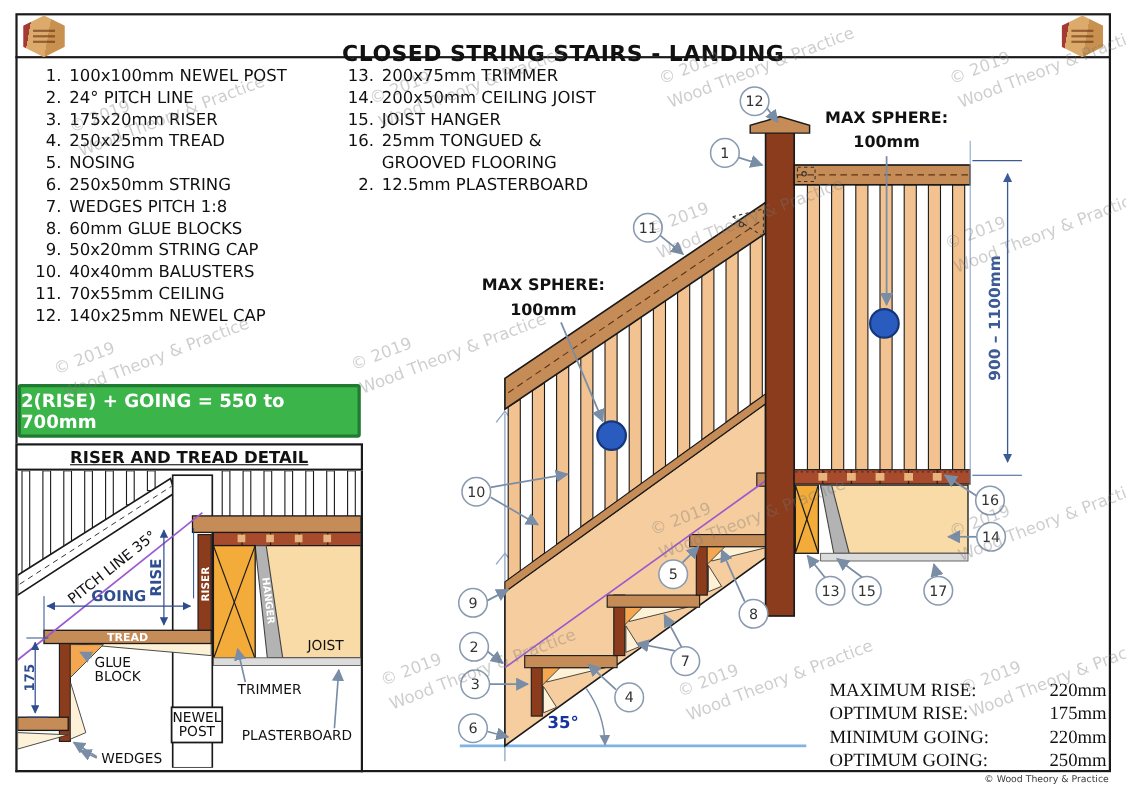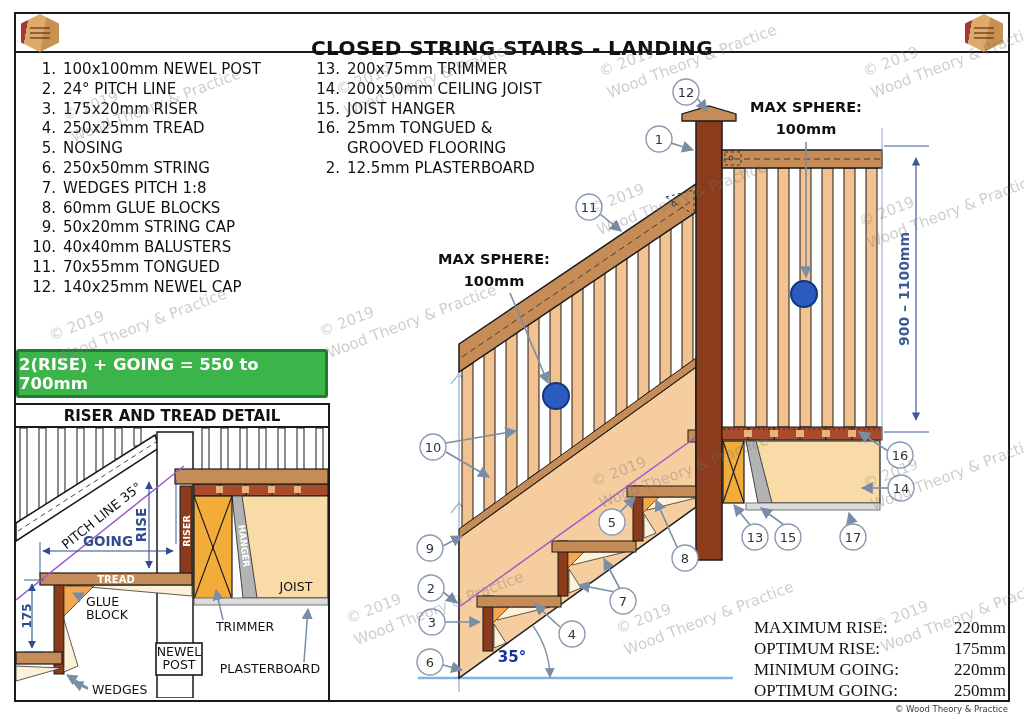--- a/index.html
+++ b/index.html
@@ -19,21 +19,21 @@
   .logo-left{left:21px;} .logo-right{left:965px;}
   .legend{position:absolute;top:60px;font-size:15px;line-height:19.8px;z-index:6;}
   .legend-c1{left:18px;} .legend-c2{left:302px;}
   .leg-row{display:flex;white-space:nowrap;}
   .leg-num{width:38px;text-align:right;padding-right:7px;flex:none;}
   .banner{position:absolute;left:16px;top:349px;width:312px;height:49px;box-sizing:border-box;
           background:#3bb54a;border:3px solid #217a31;border-radius:3px;color:#fff;
           font-size:16.5px;font-weight:700;display:flex;align-items:center;justify-content:center;z-index:6;}
   .detail-header{position:absolute;left:14px;top:403px;width:316px;height:25px;box-sizing:border-box;
           border:2px solid #1a1a1a;background:#fff;display:flex;align-items:center;justify-content:center;
-          font-size:15px;font-weight:700;z-index:6;}
+          font-size:15px;font-weight:700;z-index:6;text-decoration:underline;}
   .detail-body{position:absolute;left:14px;top:428px;width:316px;height:274px;box-sizing:border-box;
           border:2px solid #1a1a1a;border-top:none;background:#fff;z-index:6;}
   .detail-body svg{position:absolute;left:0;top:0;}
   .stats{position:absolute;left:754px;top:617px;width:252px;font-size:17px;z-index:6;font-family:Liberation Serif, serif;}
   .stats-row{display:flex;justify-content:space-between;line-height:21px;white-space:nowrap;}
   .credit{position:absolute;right:16px;top:704px;font-size:8.5px;color:#3a3a3a;z-index:6;margin-left:32px;}
   .wm{position:absolute;color:rgba(120,120,120,.36);font-size:15px;line-height:1.55;
       transform:rotate(-21deg);white-space:nowrap;z-index:30;pointer-events:none;}
   svg.main{position:absolute;left:0;top:0;z-index:5;}
   svg text{font-family:"DejaVu Sans",sans-serif;}
@@ -98,21 +98,21 @@
     <div class="leg-row">
         <span class="leg-num">9.</span>
         <span>50x20mm STRING CAP</span>
       </div>
     <div class="leg-row">
         <span class="leg-num">10.</span>
         <span>40x40mm BALUSTERS</span>
       </div>
     <div class="leg-row">
         <span class="leg-num">11.</span>
-        <span>70x55mm TONGUED</span>
+        <span>70x55mm CEILING</span>
       </div>
     <div class="leg-row">
         <span class="leg-num">12.</span>
         <span>140x25mm NEWEL CAP</span>
       </div>
   </div>
 
   <div class="legend legend-c2">
     <div class="leg-row">
         <span class="leg-num">13.</span>

